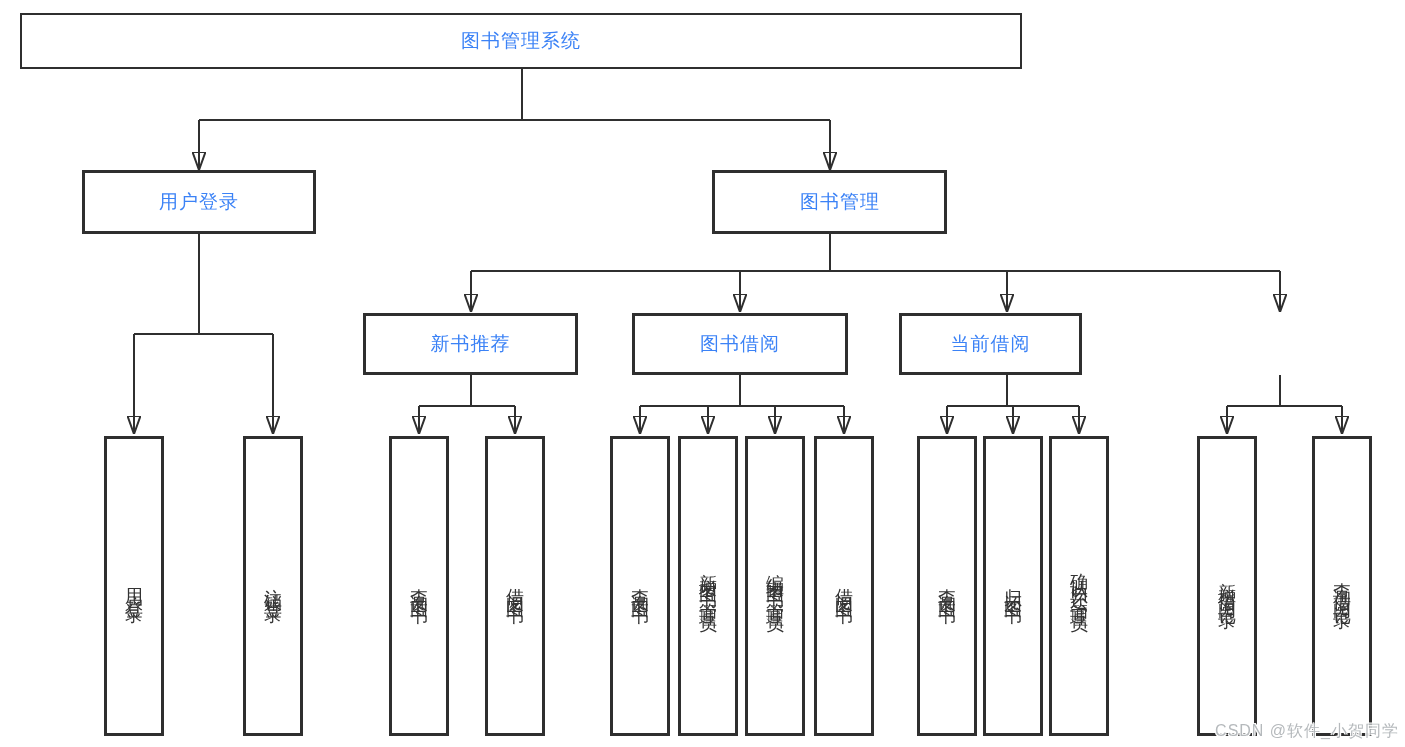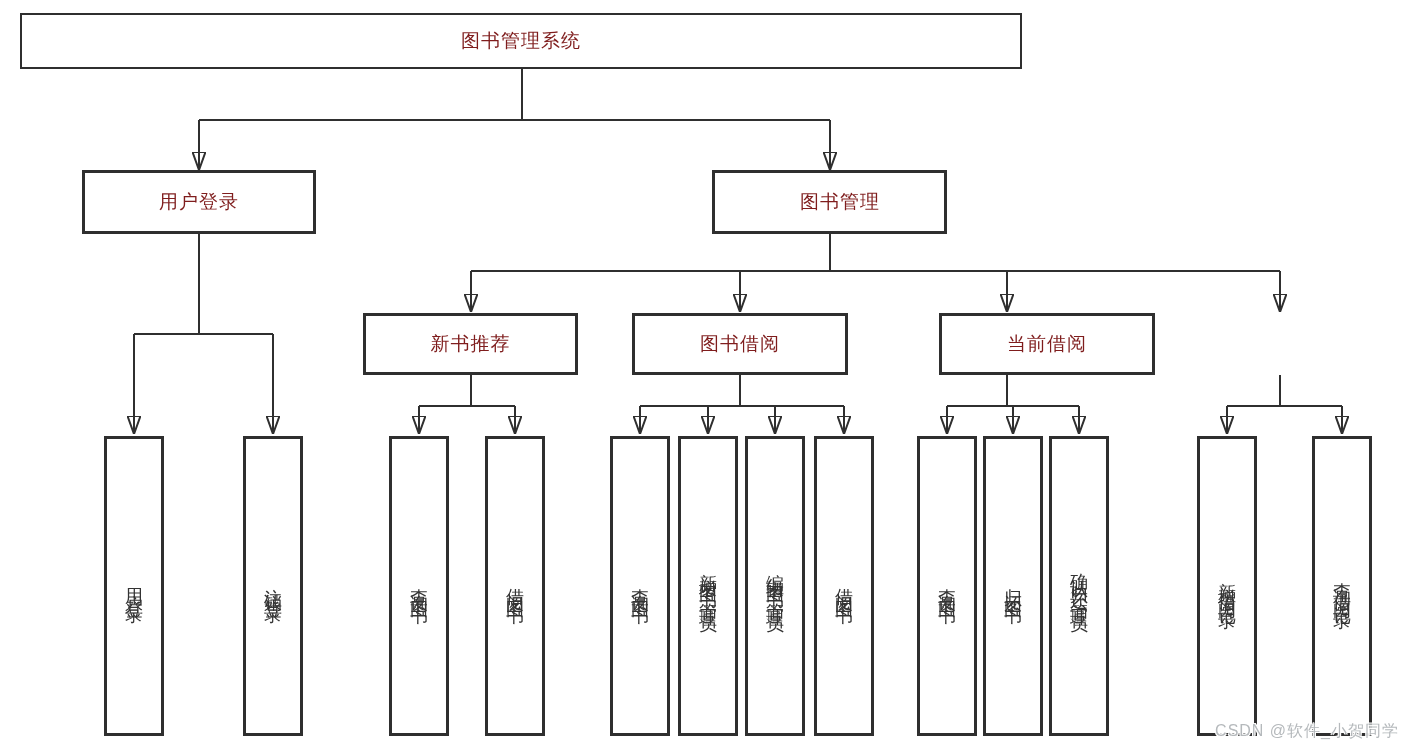--- a/index.html
+++ b/index.html
@@ -2,21 +2,21 @@
 <html><head>
 <meta charset="utf-8">
 <style>
   html,body{margin:0;padding:0;background:#ffffff;}
   body{font-family:"Liberation Sans","DejaVu Sans",sans-serif;}
   .canvas{position:relative;width:1405px;height:747px;background:#ffffff;overflow:hidden;}
   .connectors{position:absolute;left:0;top:0;width:1405px;height:747px;}
   .connectors path{stroke:#2f2f2f;stroke-width:2;fill:none;}
   .hbox{position:absolute;border:3px solid #2f2f2f;background:#ffffff;
         display:flex;align-items:center;justify-content:center;
-        font-size:19px;color:#7f1d1d;letter-spacing:1px;box-sizing:border-box;text-align:center;}
+        font-size:19px;color:#3b82f6;letter-spacing:1px;box-sizing:border-box;text-align:center;}
   .rootbox{border-width:2px;font-size:19px;}
   .vbox{position:absolute;top:436px;width:60px;height:300px;border:3px solid #2f2f2f;
         background:#ffffff;display:flex;align-items:center;justify-content:center;
         box-sizing:border-box;color:#333333;}
   .vbox span{writing-mode:vertical-rl;text-orientation:mixed;
              font-size:18px;line-height:1;letter-spacing:6px;white-space:nowrap;}
   .wm{position:absolute;right:6px;bottom:5px;font-size:16px;color:#b5b9bc;
       letter-spacing:1px;z-index:10;
       text-shadow:1px 1px 0 #ffffff,-1px -1px 0 #ffffff,1px -1px 0 #ffffff,-1px 1px 0 #ffffff;}
 </style>
@@ -73,21 +73,21 @@
     <path d="M1342,406 V433" marker-end="url(#arrow)"></path>
   </svg>
 
   <div class="hbox rootbox" style="left:20px;top:13px;width:1002px;height:56px;">图书管理系统</div>
 
   <div class="hbox" style="left:82px;top:170px;width:234px;height:64px;">用户登录</div>
   <div class="hbox" style="left:712px;top:170px;width:235px;height:64px;padding-left:21px;">图书管理</div>
 
   <div class="hbox" style="left:632px;top:313px;width:216px;height:62px;">图书借阅</div>
   <div class="hbox" style="left:363px;top:313px;width:215px;height:62px;">新书推荐</div>
-  <div class="hbox" style="left:899px;top:313px;width:216px;height:62px;margin-left:40px;">当前借阅</div>
+  <div class="hbox" style="left:899px;top:313px;width:183px;height:62px;">当前借阅</div>
 
   <div class="vbox" style="left:104px;">
     <span>用户登录</span>
   </div>
   <div class="vbox" style="left:243px;">
     <span>注销登录</span>
   </div>
 
   <div class="vbox" style="left:389px;">
     <span>查询图书</span>

